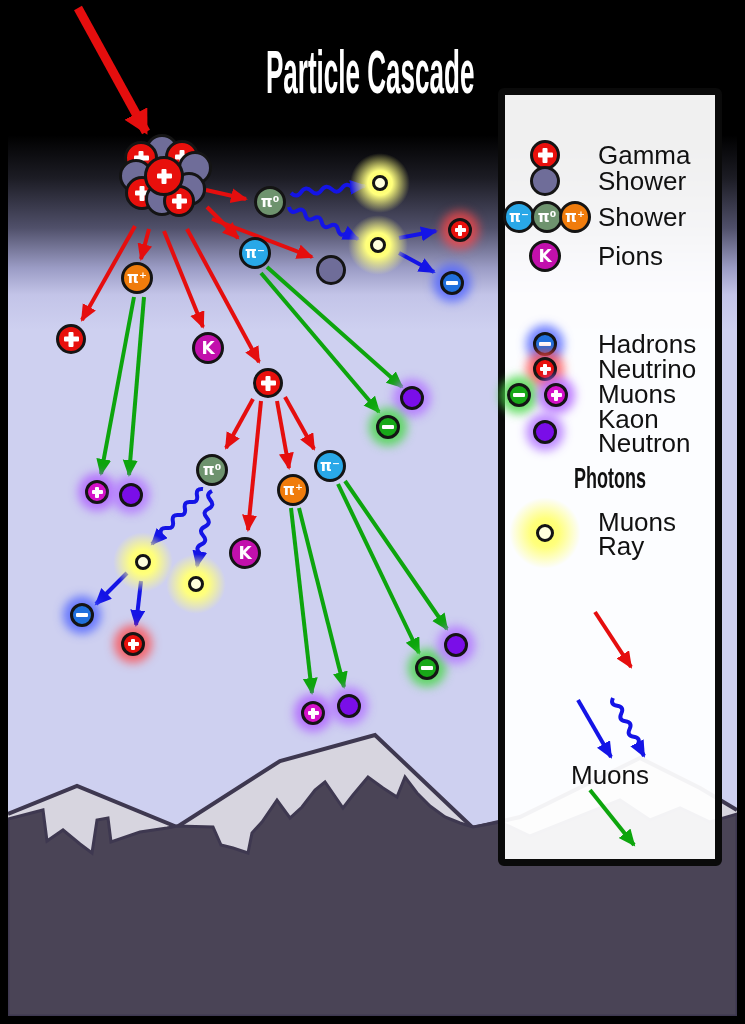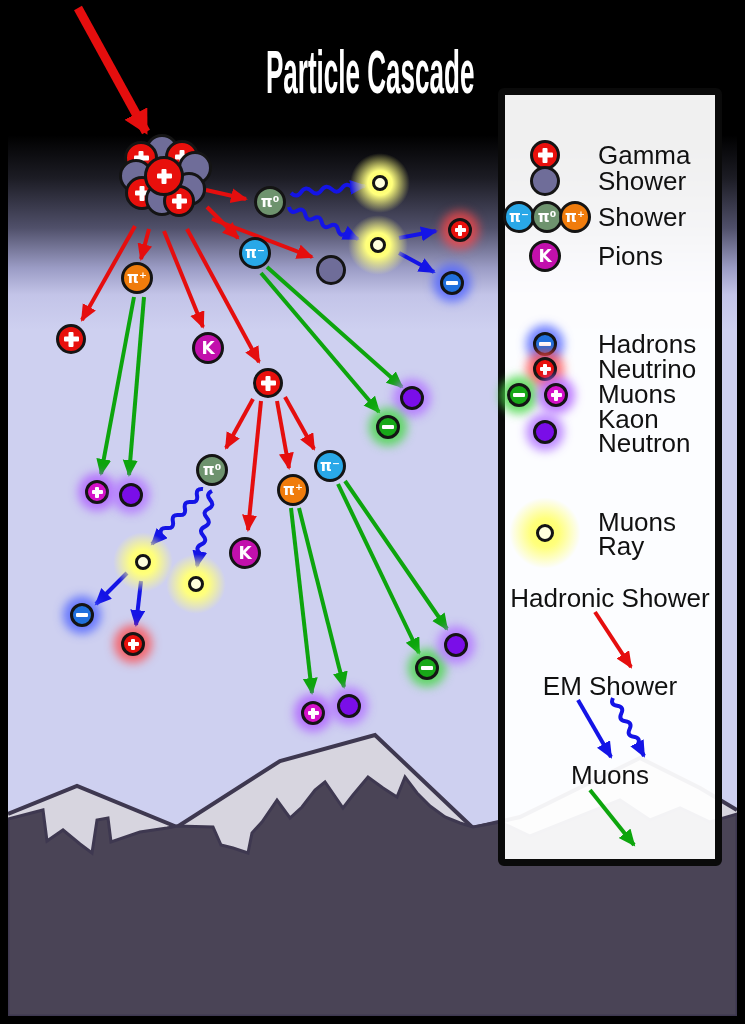--- a/index.html
+++ b/index.html
@@ -262,25 +262,24 @@
         </div>
       <div class="particle mup sz24" style="left:51px;top:300px">
           <div class="cross sm"></div>
         </div>
       <div class="lg-label" style="top:286px">Muons</div>
 
       <div class="particle nu sz24" style="left:40px;top:337px"></div>
       <div class="lg-label" style="top:311px">Kaon</div>
       <div class="lg-label" style="top:335px">Neutron</div>
 
+      <div class="lg-header" style="top:366px"><span>Photons</span></div>
 
       <div class="particle gamma lg sz74" style="left:40px;top:438px">
           <div class="dot"></div>
         </div>
       <div class="lg-label" style="top:414px">Muons</div>
       <div class="lg-label" style="top:438px">Ray</div>
 
-      <div class="lg-center" style="top:490px">Hadronic Shower</div>
-      <div class="lg-center" style="top:578px">EM Shower</div>
       <div class="lg-center" style="top:667px">Muons</div>
     </div>
   </div>
 </div>
 
 </body></html>

